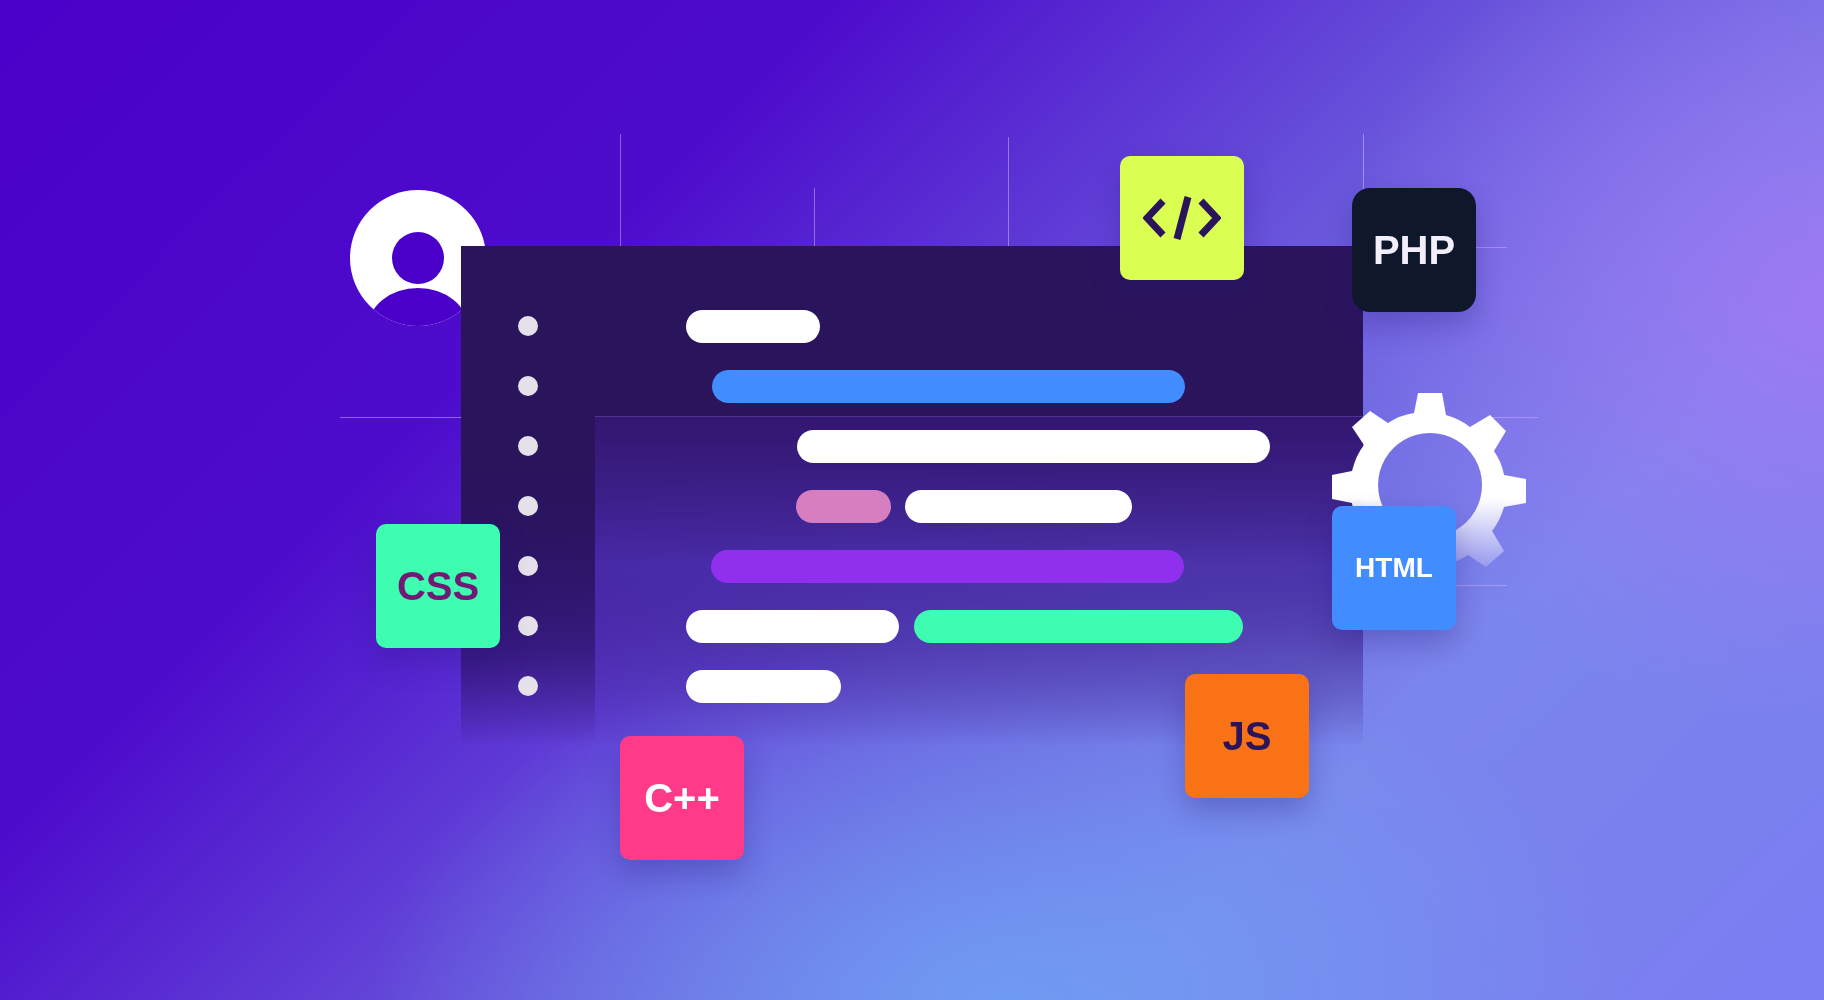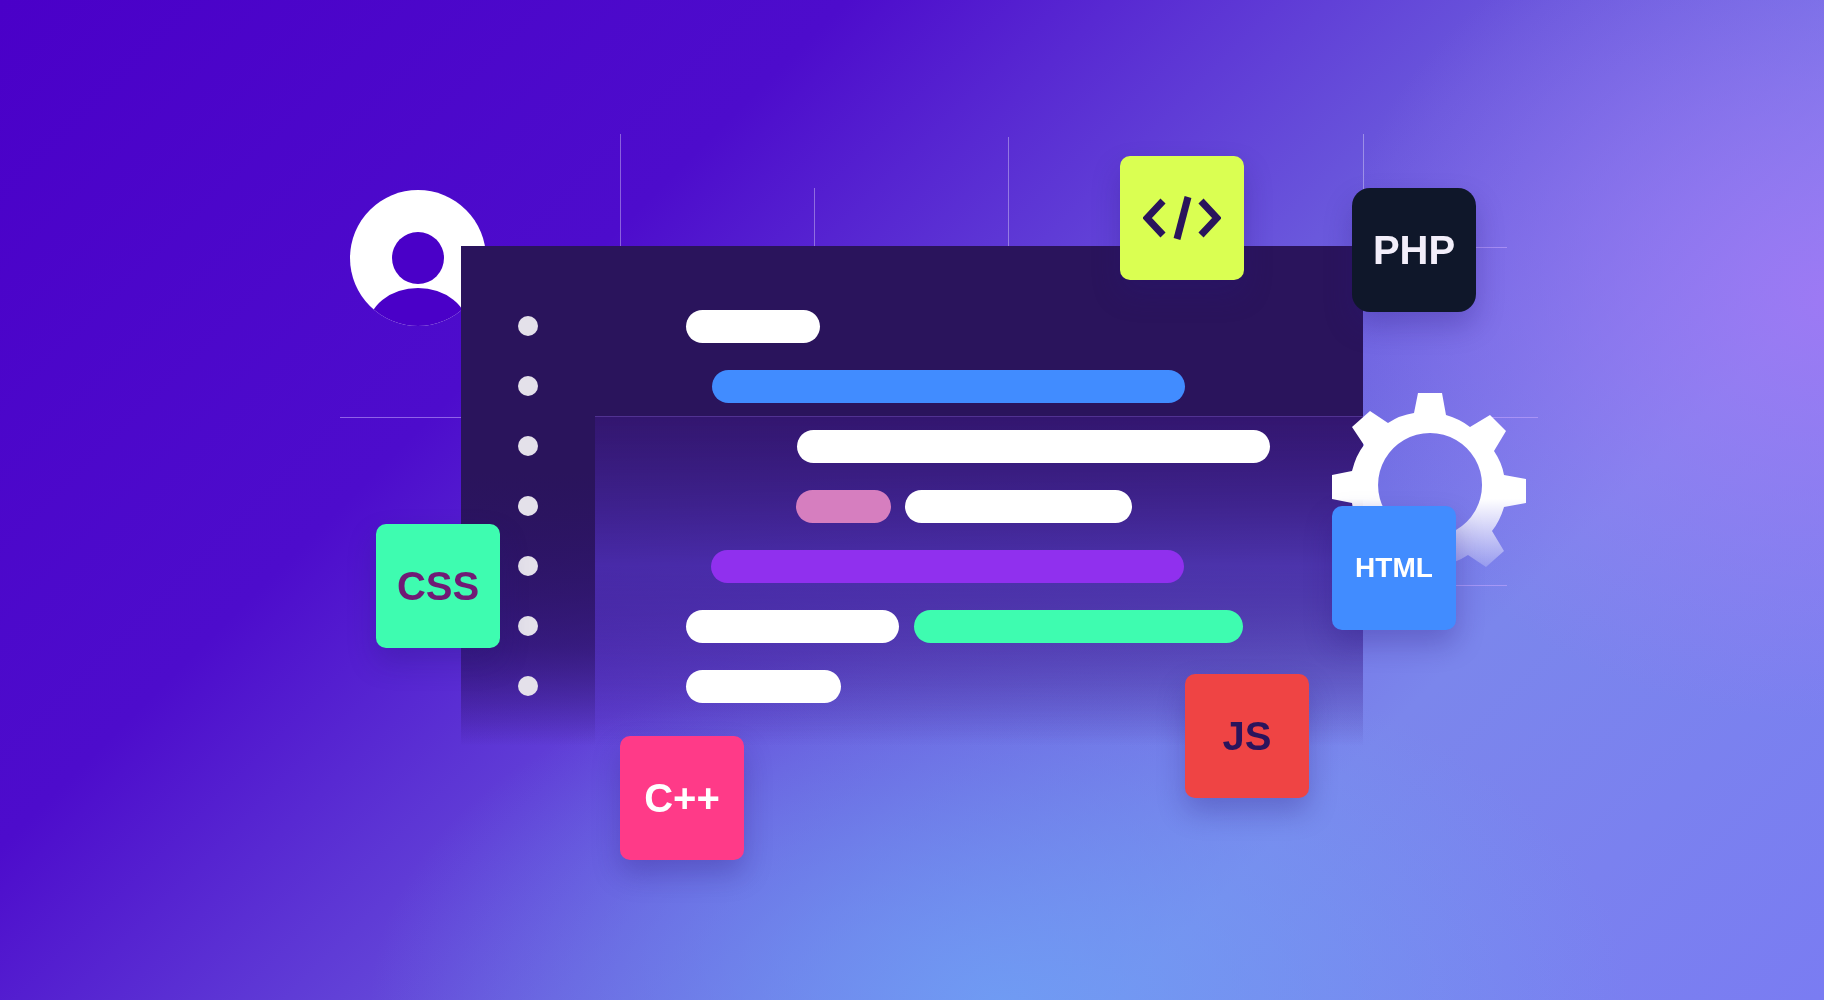--- a/index.html
+++ b/index.html
@@ -90,18 +90,18 @@
 </div>
 <div class="tile" style="left:1352px;top:188px;background:#0f172a;color:#f2eefa;border-radius:18px;">
   <span>PHP</span>
 </div>
 <div class="tile" style="left:350px;top:524px;background:#3efcb0;color:#701a75;margin-left:26px;">
   <span>CSS</span>
 </div>
 <div class="tile" style="left:1332px;top:506px;background:#418cff;color:#ffffff;font-size:28px;">
   <span>HTML</span>
 </div>
-<div class="tile" style="left:1185px;top:674px;background:#ef4444;color:#2a145c;justify-content:center;">
+<div class="tile" style="left:1185px;top:674px;background:#f97316;color:#2a145c;justify-content:center;">
   <span>JS</span>
 </div>
 <div class="tile" style="left:620px;top:736px;background:#ff3a88;color:#ffffff;">
   <span>C++</span>
 </div>
 
 </body></html>

